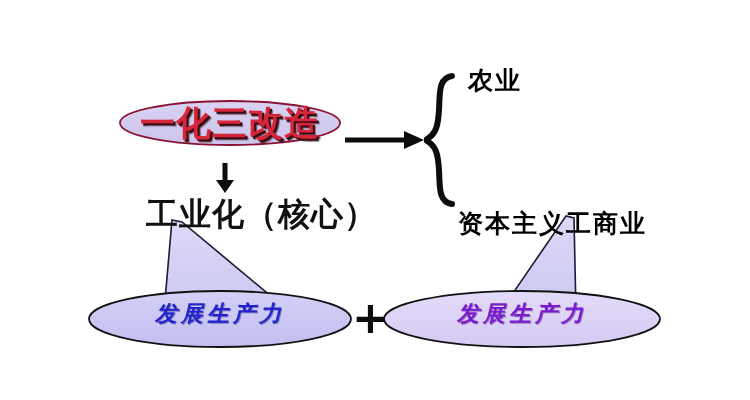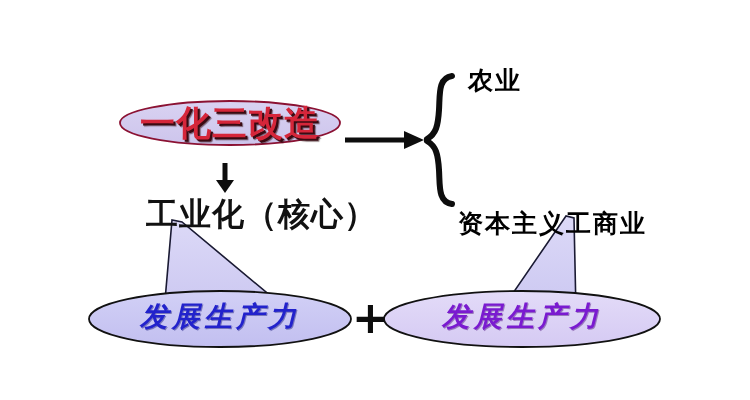--- a/index.html
+++ b/index.html
@@ -60,21 +60,21 @@
     font-weight: bold;
     color: #111111;
     letter-spacing: 1px;
     margin-left: 42px;
   }
 
   
   .ellipse-label {
     font-weight: bold;
     font-style: italic;
-    font-size: 28px;
+    font-size: 22px;
     letter-spacing: 4px;
   }
   #bottom-left-text {
     left: 100px;
     top: 303px;
     width: 240px;
     text-align: center;
     color: #2222cc;
     text-shadow: 1px 1px 0 rgba(20,20,120,.45);
   }

